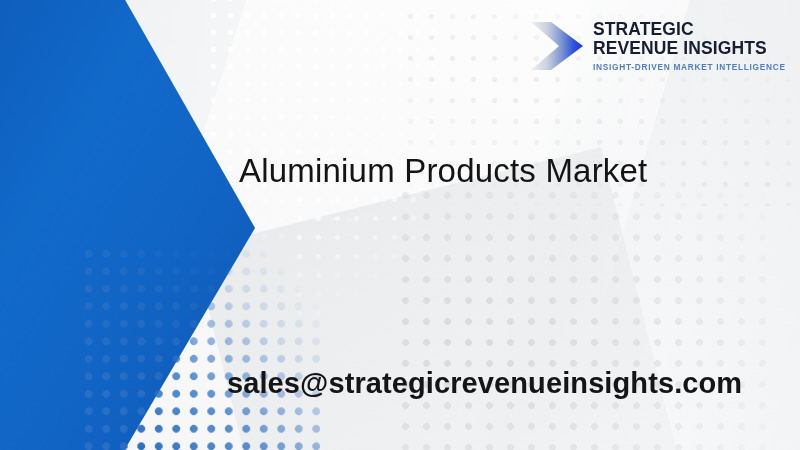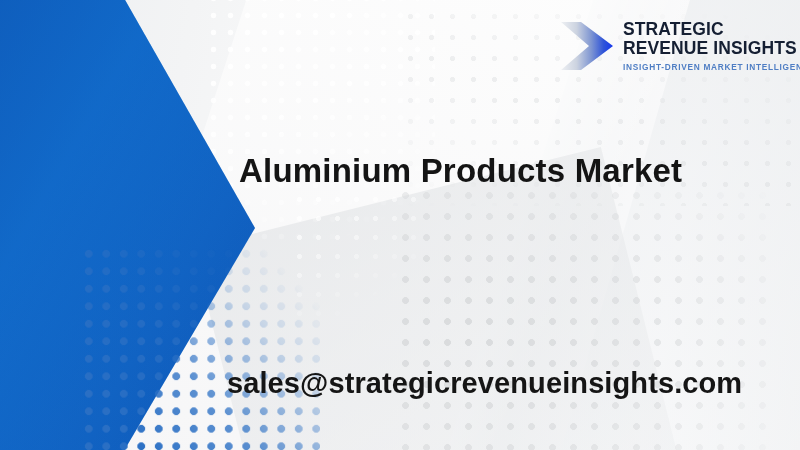--- a/index.html
+++ b/index.html
@@ -120,40 +120,40 @@
     left: 0; top: 0;
     width: 800px; height: 450px;
   }
 
   
   .title {
     position: absolute;
     left: 239px;
     top: 152px;
     font-size: 33px;
-    font-weight: 700;
+    font-weight: 400;
     letter-spacing: .2px;
     color: #141414;
     white-space: nowrap;
   }
   .email {
     position: absolute;
     left: 227px;
     top: 367px;
     font-size: 29px;
     font-weight: 700;
     letter-spacing: .1px;
     color: #151515;
     white-space: nowrap;
   }
 
   
   .logo {
     position: absolute;
-    left: 559px;
+    left: 529px;
     top: 17px;
     width: 225px;
     height: 58px;
     display: flex;
     align-items: center;
   }
   .logo-mark {
     width: 56px;
     height: 52px;
     flex: 0 0 auto;

